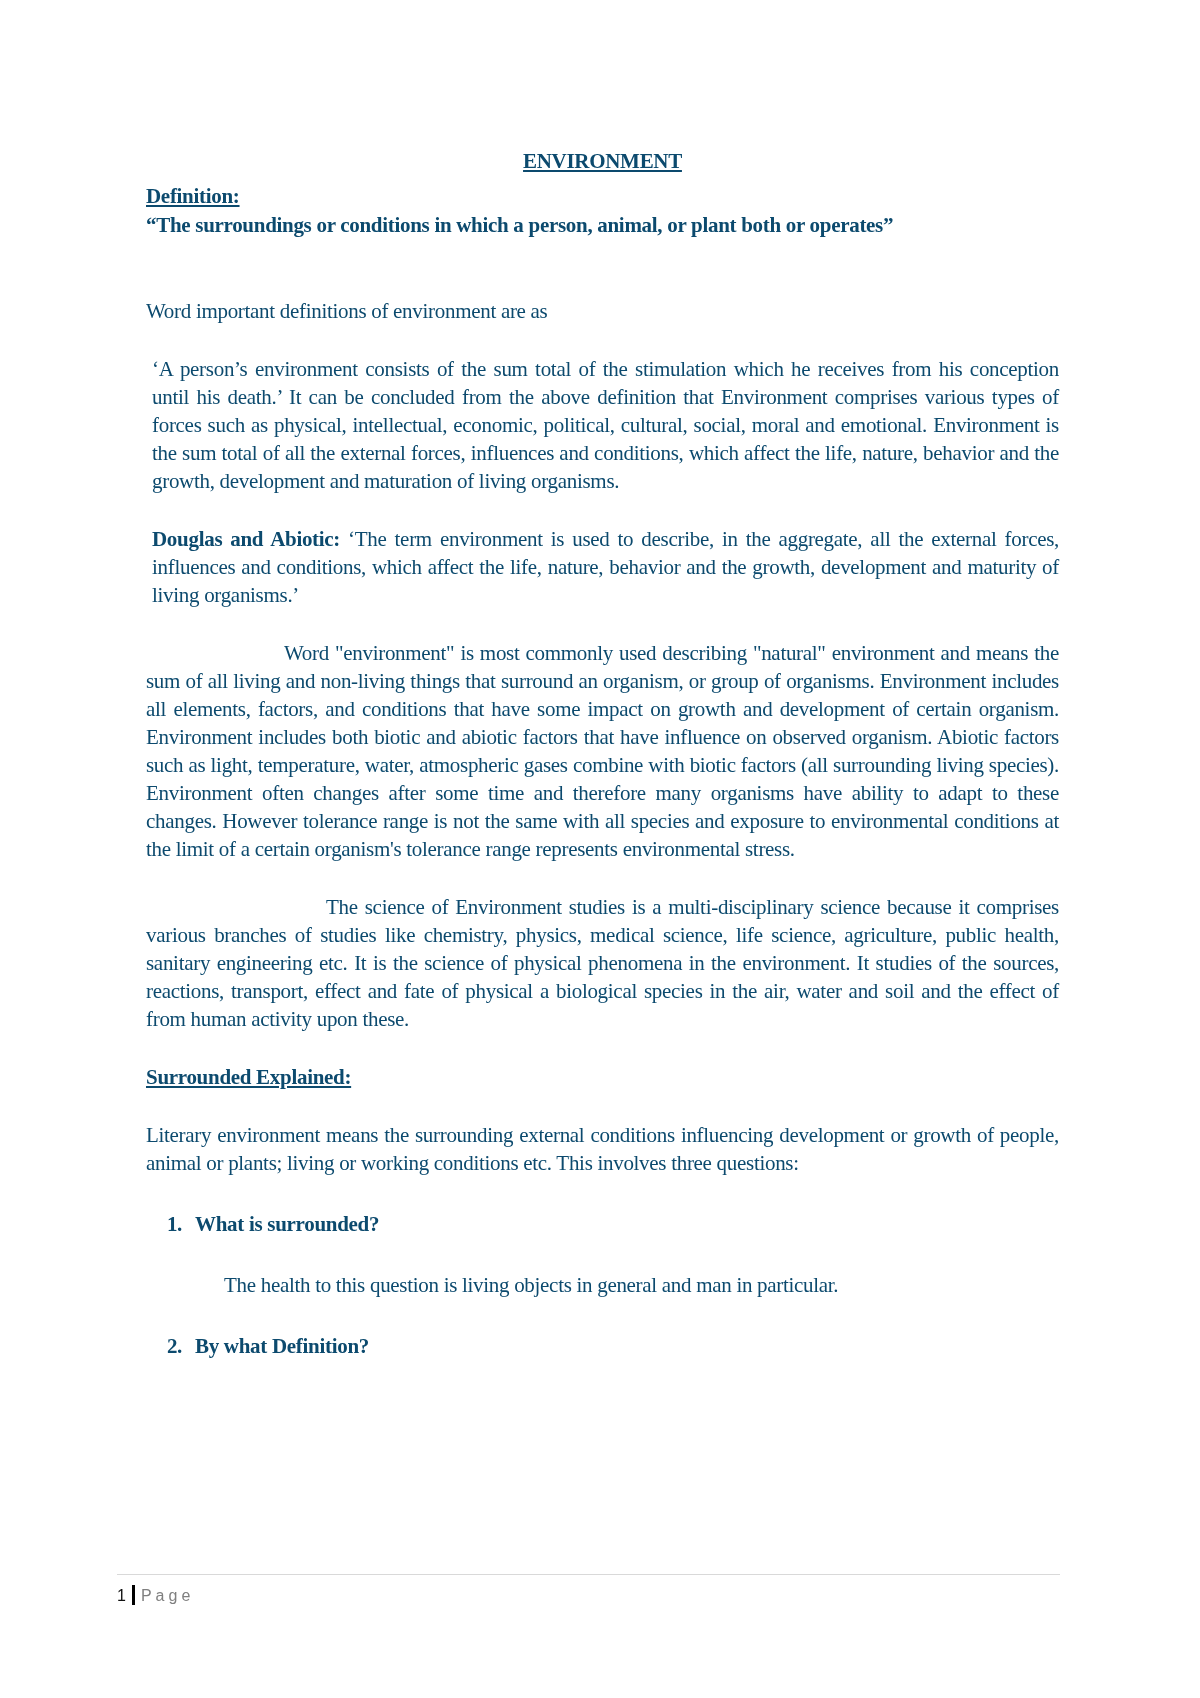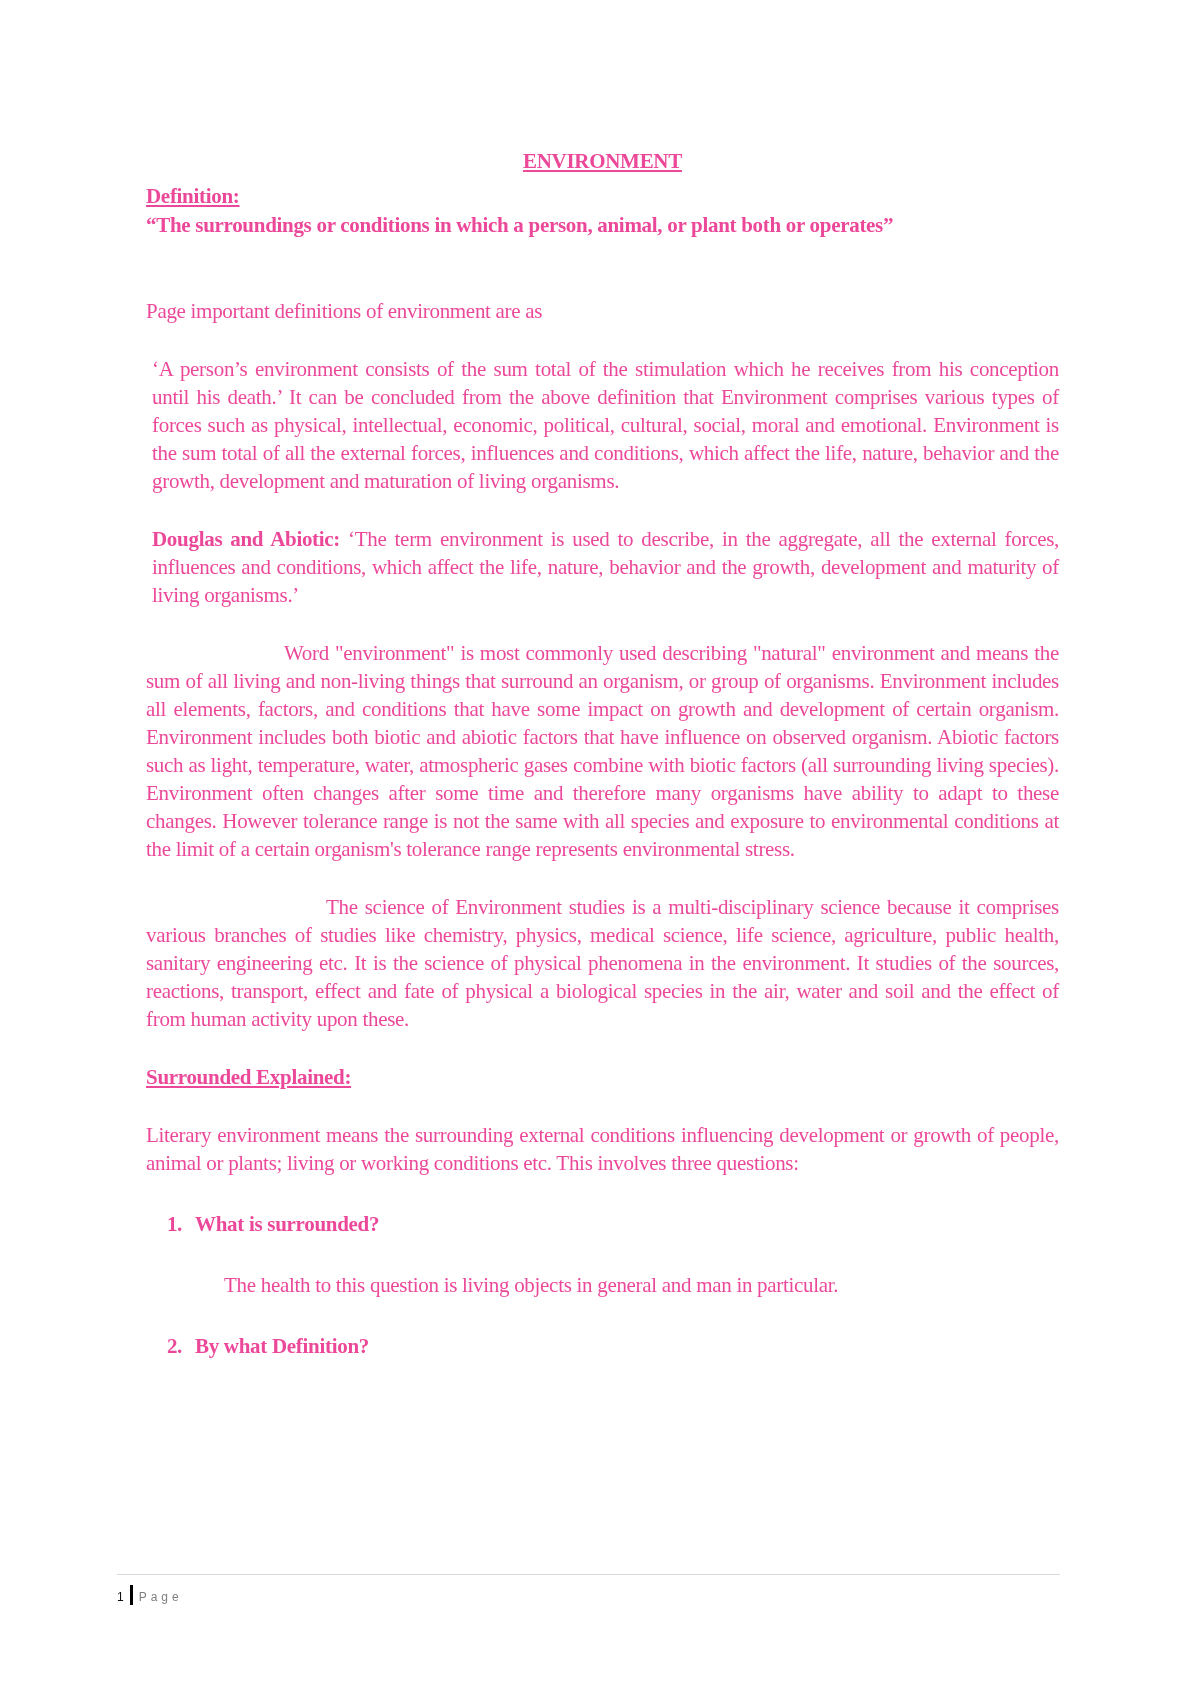--- a/index.html
+++ b/index.html
@@ -1,50 +1,50 @@
 <!DOCTYPE html>
 <html><head>
 <meta charset="utf-8">
 <style>
   html, body { margin: 0; padding: 0; background: #ffffff; }
   body { width: 1200px; height: 1698px; position: relative; overflow: hidden; }
   .page {
     position: absolute; left: 145px; top: 147px; width: 915px;
     font-family: "Liberation Serif", "DejaVu Serif", serif;
-    font-size: 21px; line-height: 28px; color: #ec4899;
+    font-size: 21px; line-height: 28px; color: #0c4a6e;
     letter-spacing: -0.3px;
   }
   .title { text-align: center; text-decoration: underline; margin: 0; font-size: 21px; }
   .bold { font-weight: bold; }
   .u { text-decoration: underline; }
   p { margin: 1px; }
   .just { text-align: justify; }
   .gap { height: 28px; }
   ol { margin: 4px; padding-left: 38px; }
   ol li { font-weight: bold; padding-left: 8px; }
   .answer { padding-left: 78px; }
   .footer {
     position: absolute; left: 117px; top: 1574px; width: 943px;
     border-top: 1px solid #d9d9d9; padding-top: 10px;
-    font-family: "Liberation Sans", "DejaVu Sans", sans-serif; font-size: 12px; color: #111;
+    font-family: "Liberation Sans", "DejaVu Sans", sans-serif; font-size: 16px; color: #111;
   }
   .footer .sep { display: inline-block; width: 3px; height: 20px; background: #000; vertical-align: -4px; margin: 0 6px; }
   .footer .pg { color: #7f7f7f; letter-spacing: 4px; }
 </style>
 </head>
 <body>
 
 <div class="page">
   <p class="title bold">ENVIRONMENT</p>
   <div style="height:6px"></div>
   <p class="bold u">Definition:</p>
   <p class="bold">“The surroundings or conditions in which a person, animal, or plant both or operates”</p>
   <div class="gap"></div>
   <div class="gap"></div>
-  <p>Page important definitions of environment are as</p>
+  <p>Word important definitions of environment are as</p>
   <div class="gap"></div>
   <p class="just" style="padding-left:6px">‘A person’s environment consists of the sum total of the stimulation which he receives from his conception until his death.’ It can be concluded from the above definition that Environment comprises various types of forces such as physical, intellectual, economic, political, cultural, social, moral and emotional. Environment is the sum total of all the external forces, influences and conditions, which affect the life, nature, behavior and the growth, development and maturation of living organisms.</p>
   <div class="gap"></div>
   <p class="just" style="padding-left:6px"><span class="bold">Douglas and Abiotic:</span><span> ‘The term environment is used to describe, in the aggregate, all the external forces, influences and conditions, which affect the life, nature, behavior and the growth, development and maturity of living organisms.’</span></p>
   <div class="gap"></div>
   <p class="just indent-first" style="text-indent:138px">Word "environment" is most commonly used describing "natural" environment and means the sum of all living and non-living things that surround an organism, or group of organisms. Environment includes all elements, factors, and conditions that have some impact on growth and development of certain organism. Environment includes both biotic and abiotic factors that have influence on observed organism. Abiotic factors such as light, temperature, water, atmospheric gases combine with biotic factors (all surrounding living species). Environment often changes after some time and therefore many organisms have ability to adapt to these changes. However tolerance range is not the same with all species and exposure to environmental conditions at the limit of a certain organism's tolerance range represents environmental stress.</p>
   <div class="gap"></div>
   <p class="just" style="text-indent:180px">The science of Environment studies is a multi-disciplinary science because it comprises various branches of studies like chemistry, physics, medical science, life science, agriculture, public health, sanitary engineering etc. It is the science of physical phenomena in the environment. It studies of the sources, reactions, transport, effect and fate of physical a biological species in the air, water and soil and the effect of from human activity upon these.</p>
   <div class="gap"></div>
   <p class="bold u">Surrounded Explained:</p>

